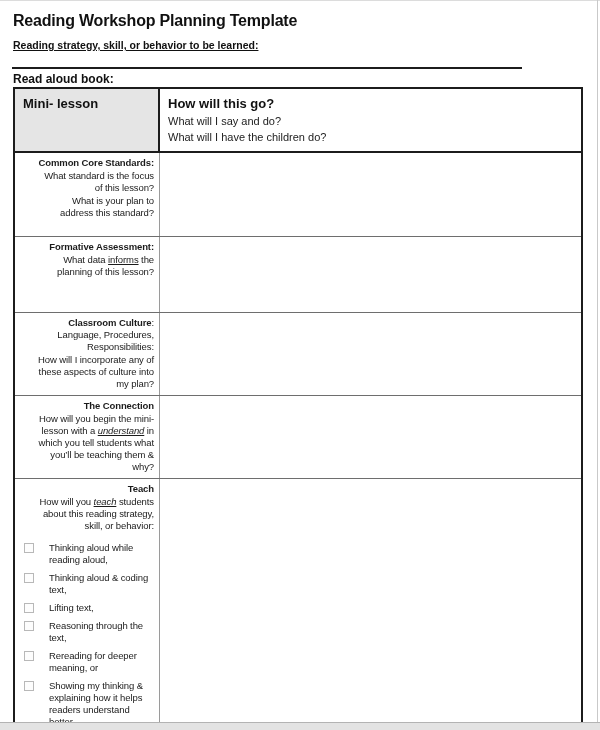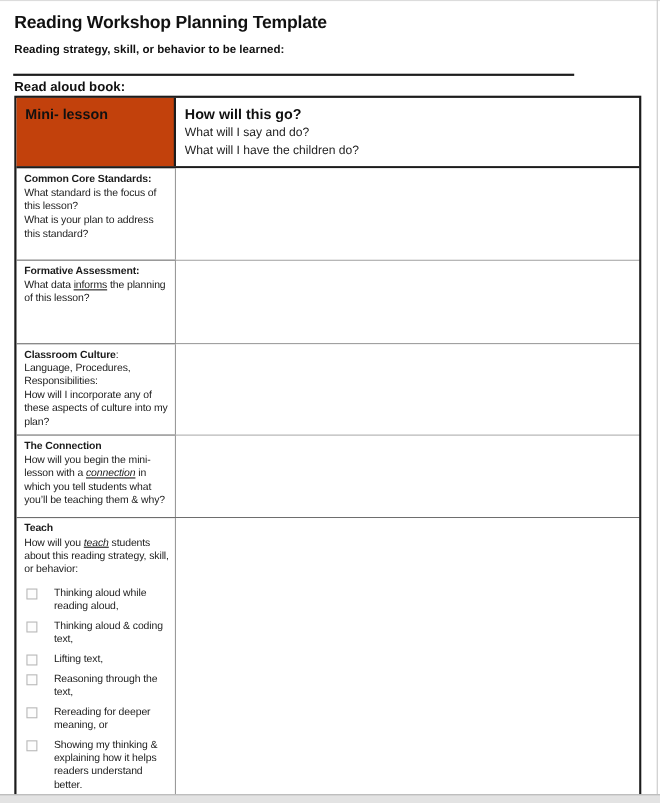--- a/index.html
+++ b/index.html
@@ -12,51 +12,51 @@
   .bottom-strip {
     position:absolute; left:0; top:722px; width:600px; height:8px;
     background:#e3e3e3; border-top:1px solid #b3b3b3; box-sizing:border-box;
   }
   .doc-title {
     position:absolute; left:13px; top:12px;
     font-size:16px; font-weight:bold; letter-spacing:-0.2px; color:#111;
   }
   .doc-subtitle {
     position:absolute; left:13px; top:39px;
-    font-size:10.5px; font-weight:bold; color:#111;
+    font-size:10.5px; font-weight:bold; color:#111;text-decoration:underline;
   }
   .rule { position:absolute; left:12px; top:67px; width:510px; height:2px; background:#1c1c1c; }
   .read-aloud {
     position:absolute; left:13px; top:72px;
     font-size:12px; font-weight:bold; color:#111;
   }
   .tbl {
     position:absolute; left:13px; top:87px; width:570px;
     border:2px solid #1c1c1c; box-sizing:border-box; background:#fff;
   }
   .thead { display:flex; border-bottom:2px solid #1c1c1c; min-height:60px; }
   .thead-left {
     width:145px; flex:none; box-sizing:border-box;
-    background:#c2410c; border-right:2px solid #1c1c1c;
+    background:#e5e5e5; border-right:2px solid #1c1c1c;
     padding:7px 8px; font-size:13px; font-weight:bold; color:#111;
   }
   .thead-right { flex:1; text-align:left; padding:6px 8px; }
   .h-line1 { font-size:13px; font-weight:bold; line-height:18px; color:#111; }
   .h-line2, .h-line3 { font-size:11px; line-height:16px; color:#222; }
 
   .trow { display:flex; border-bottom:1px solid #6e6e6e; box-sizing:border-box; }
   .trow:last-child { border-bottom:none; }
   .lcell {
     width:145px; flex:none; box-sizing:border-box;
     border-right:1px solid #9a9a9a;
     padding:4px 5px 4px 7px;
     font-size:9.5px; line-height:12px; letter-spacing:-0.1px; color:#1b1b1b;
   }
   .rcell { flex:1; background:#fff; }
-  .para { margin:0 0 1px 0; }
+  .para { margin:0 0 1px 16px;text-align:right; }
   .b { font-weight:bold; }
   .u { text-decoration:underline; }
   .i { font-style:italic; }
   .check-list { margin-top:10px; display:flex; flex-direction:column; gap:6px;justify-content:space-between; }
   .check-item { display:flex; align-items:flex-start; }
   .cbox {
     width:8px; height:8px; flex:none;
     border:1px solid #b8b8b8; margin:1px 0 0 2px; background:#fdfdfd;
   }
   .ctext { margin-left:15px; max-width:108px; }
@@ -101,21 +101,21 @@
         <div class="trow" style="min-height: 76px;">
           <div class="lcell">
             <div class="para"><span class="b">Classroom Culture</span><span>: Language, Procedures, Responsibilities:</span></div>
             <div class="para"><span>How will I incorporate any of these aspects of culture into my plan?</span></div>
           </div>
           <div class="rcell"></div>
         </div>
         <div class="trow" style="min-height: 75px;">
           <div class="lcell">
             <div class="para"><span class="b">The Connection</span></div>
-            <div class="para"><span>How will you begin the mini-lesson with a </span><span class="u i">connection</span><span> in which you tell students what you’ll be teaching them &amp; why?</span></div>
+            <div class="para"><span>How will you begin the mini-lesson with a </span><span class="u i">understand</span><span> in which you tell students what you’ll be teaching them &amp; why?</span></div>
           </div>
           <div class="rcell"></div>
         </div>
         <div class="trow" style="min-height: 237px;">
           <div class="lcell">
             <div class="para"><span class="b">Teach</span></div>
             <div class="para"><span>How will you </span><span class="u i">teach</span><span> students about this reading strategy, skill, or behavior:</span></div>
             <div class="check-list">
               <div class="check-item">
                 <span class="cbox"></span>

